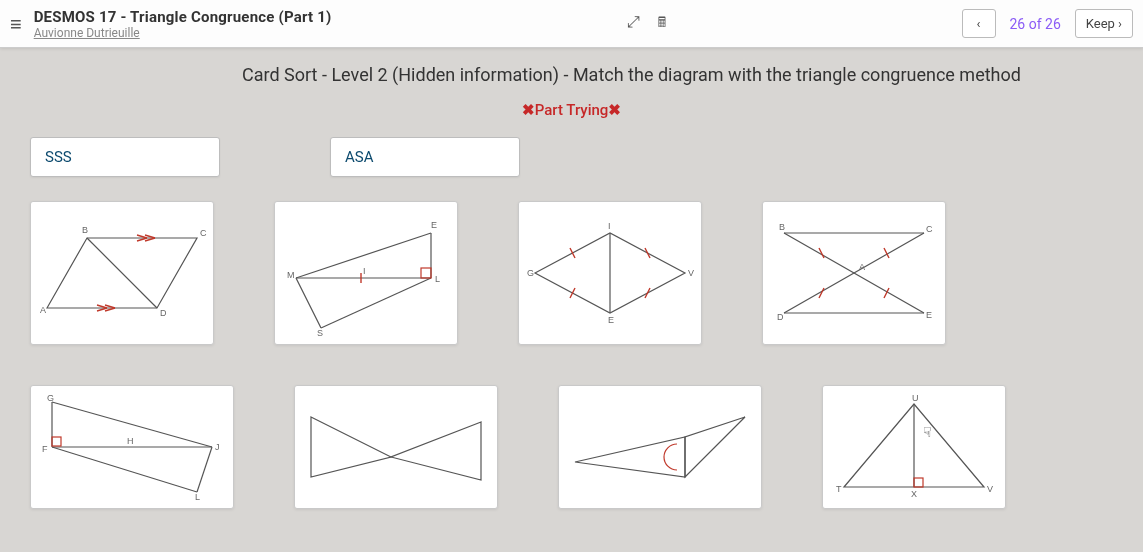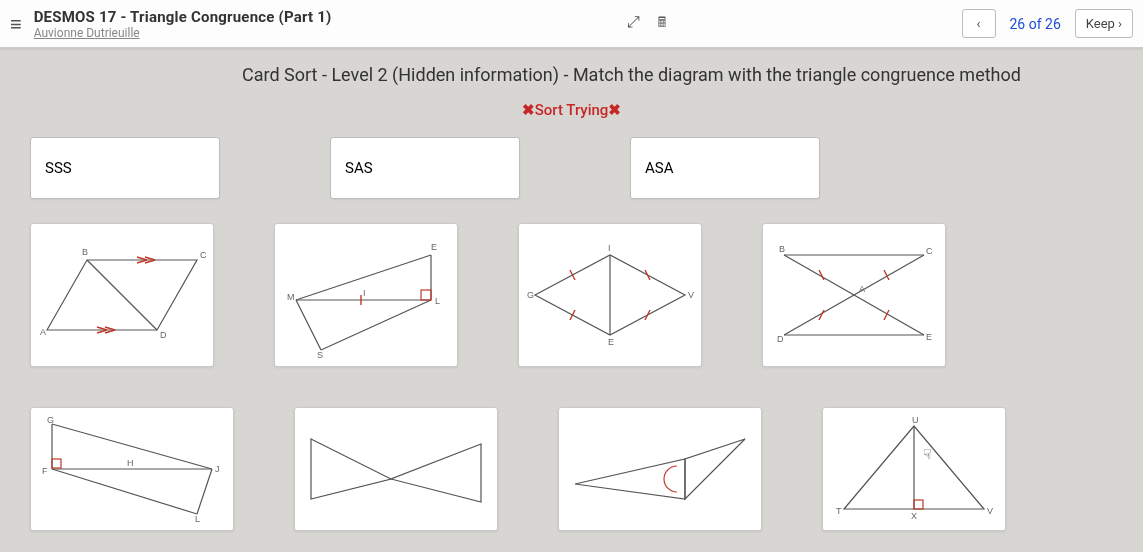--- a/index.html
+++ b/index.html
@@ -46,21 +46,21 @@
     background: #fff;
     border: 1px solid #bbb;
     border-radius: 3px;
     padding: 6px 10px;
     font-size: 13px;
     color: #444;
     cursor: pointer;
     min-width:34px;
     text-align:center;
   }
-  .nav-count { font-size: 14px; color: #1d4ed8; padding: 0 6px; text-align: right; }
+  .nav-count { font-size: 14px; color: #8b5cf6; padding: 0 6px; text-align: right; }
   .content {
     padding: 16px 20px 10px 20px;
   }
   .instructions {
     text-align: center;
     font-size: 18px;
     color: #333;
     margin-bottom: 16px;
     margin-left:120px;
   }
@@ -75,24 +75,24 @@
   .category-row {
     display: flex;
     gap: 110px;
     margin-bottom: 24px;
     padding-left: 10px;
   }
   .category {
     background: #fff;
     border: 1px solid #bdbdbd;
     border-radius: 3px;
-    padding: 21px 14px;
+    padding: 10px 14px;
     width: 190px;
     font-size: 15px;
-    color: #000000;
+    color: #0c4a6e;
     box-shadow: 0 1px 2px rgba(0,0,0,0.06);
     cursor: grab;
   }
   .cards-grid {
     display: flex;
     flex-wrap: wrap;
     gap: 40px 60px;
     padding-left: 10px;
   }
   .card {
@@ -134,26 +134,25 @@
   <div class="header-right">
     <div class="nav-btn">‹</div>
     <div class="nav-count">26 of 26</div>
     <div class="nav-btn">Keep  ›</div>
   </div>
 </div>
 
 <div class="content">
   <div class="instructions">Card Sort - Level 2 (Hidden information) - Match the diagram with the triangle congruence method</div>
   <div class="feedback">
-    <span class="x">✖</span><span>Sort Trying</span><span class="x">✖</span>
+    <span class="x">✖</span><span>Part Trying</span><span class="x">✖</span>
   </div>
 
   <div class="category-row">
     <div class="category">SSS</div>
-    <div class="category">SAS</div>
     <div class="category">ASA</div>
   </div>
 
   <div class="cards-grid">
 
     <div class="card">
       <svg width="170" height="110">
         <polygon class="stk" points="10,90 50,20 160,20 120,90"></polygon>
         <line class="stk" x1="50" y1="20" x2="120" y2="90"></line>
 

